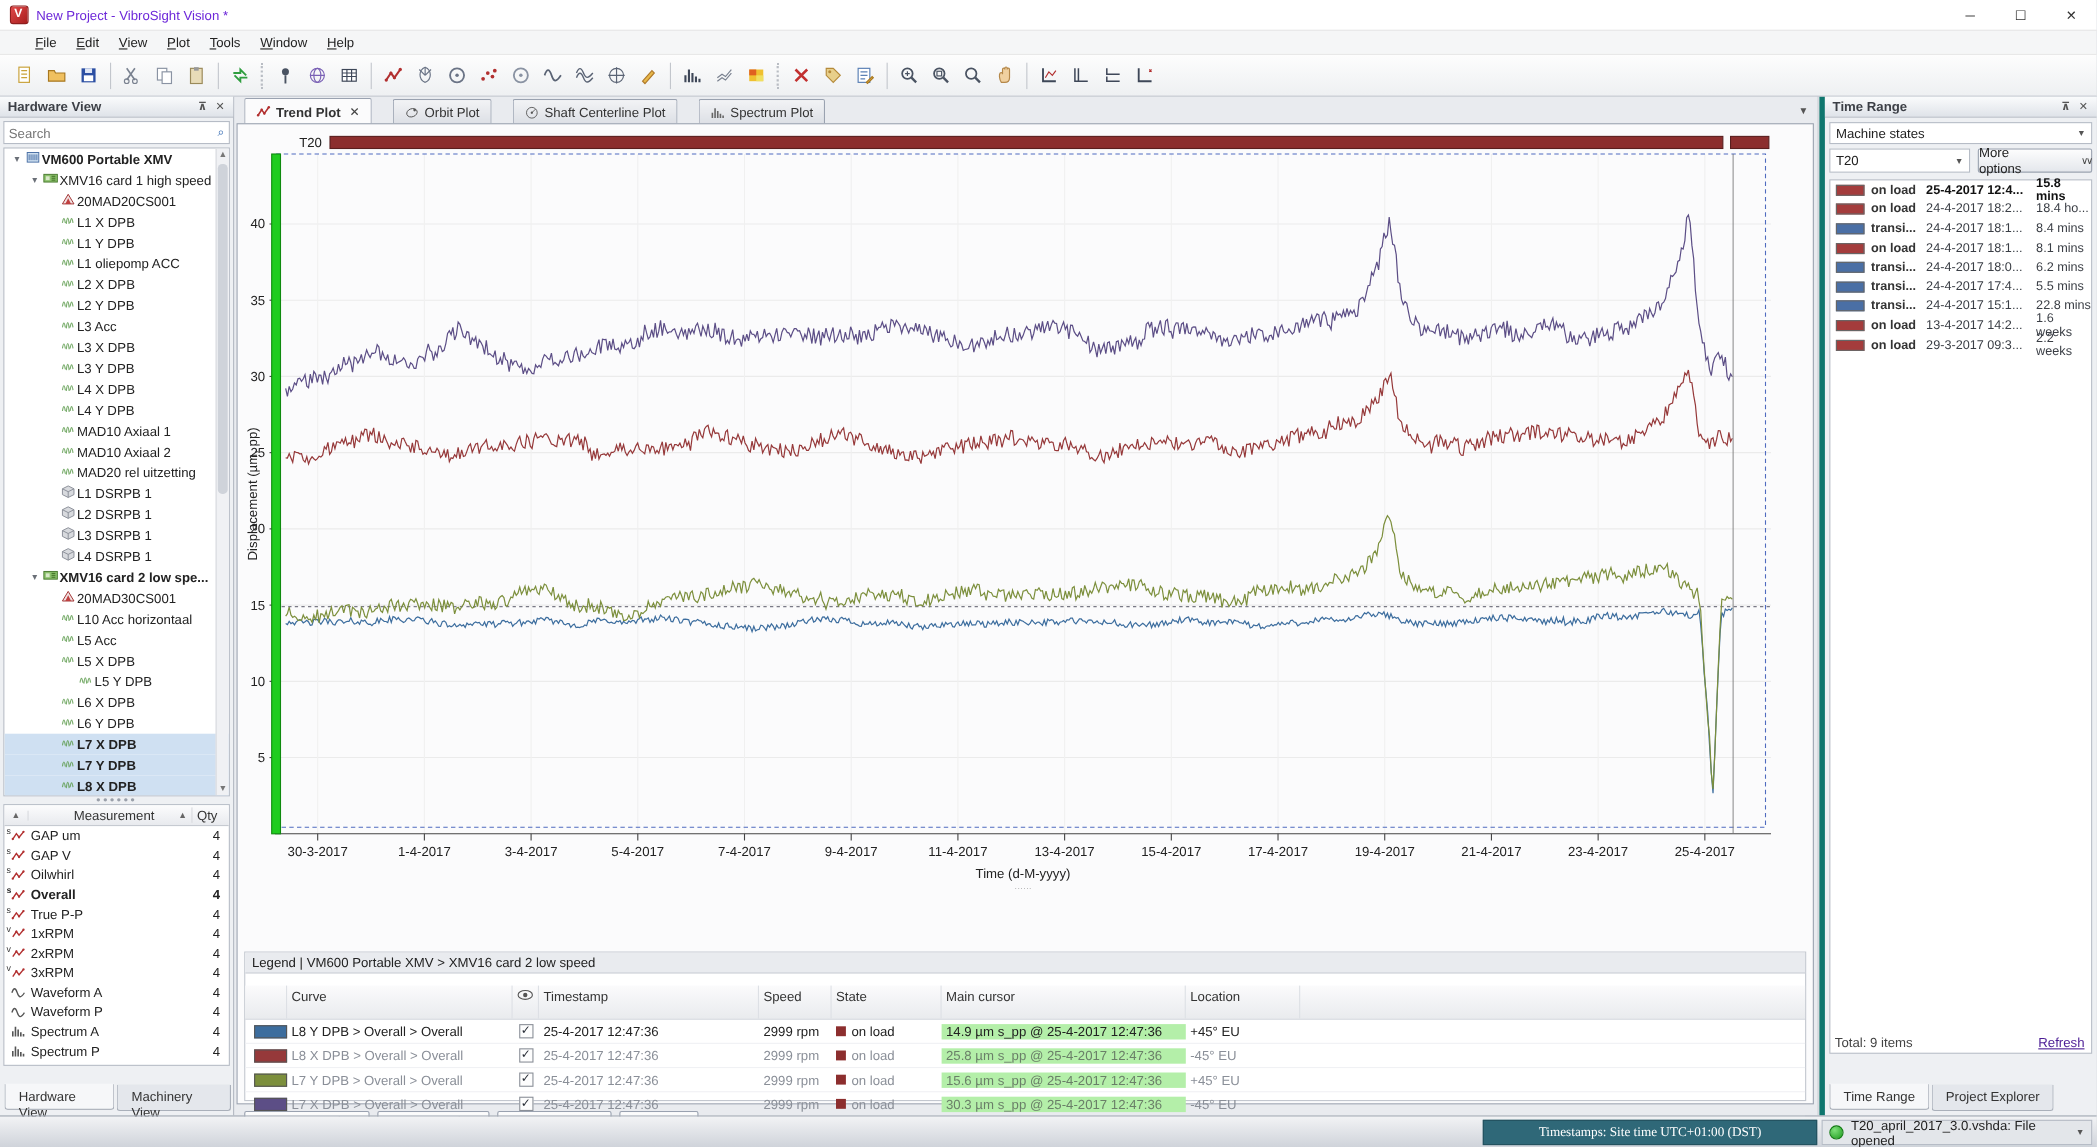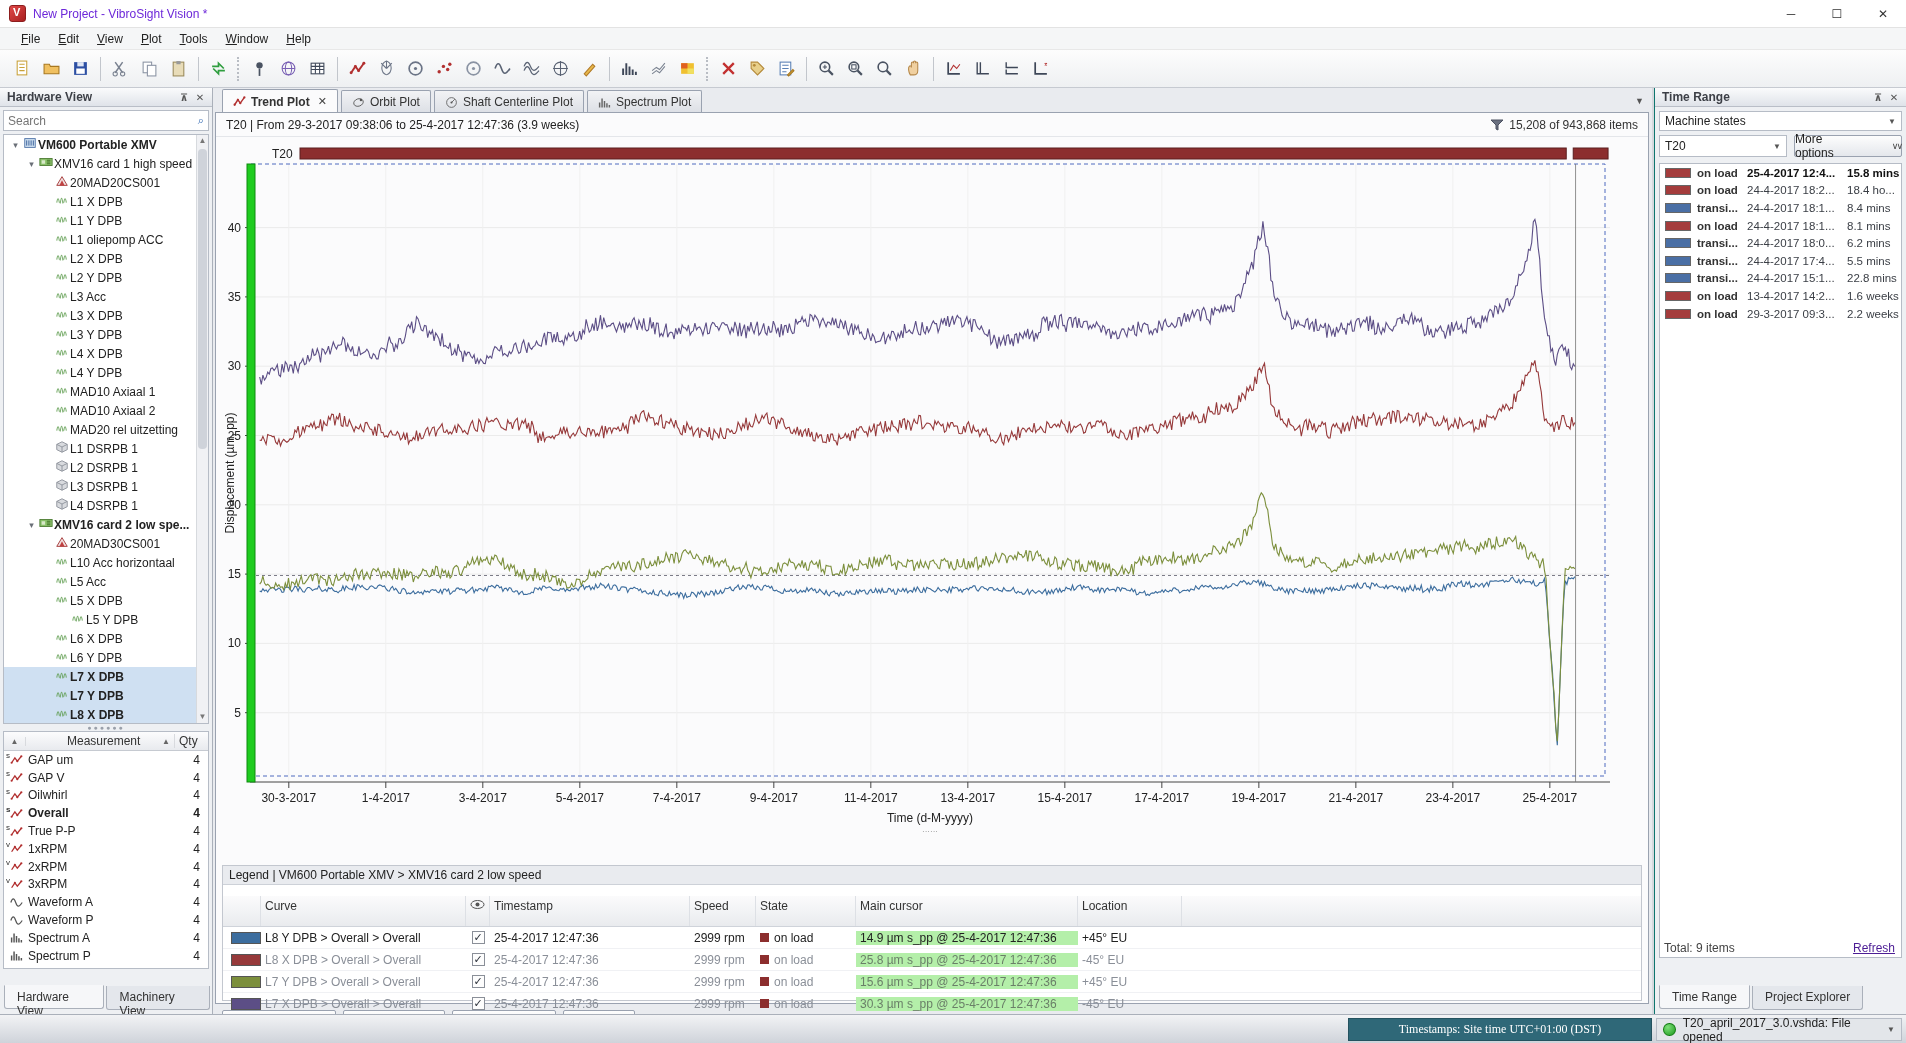--- a/index.html
+++ b/index.html
@@ -8,21 +8,21 @@
     background:#d6d9de; }
   .abs { position:absolute; }
   
   #titlebar { left:0; top:0; width:1906px; height:28px; background:#ffffff; border-bottom:1px solid #e3e3e3; display:flex; align-items:center; }
   #app-icon { width:17px; height:17px; margin:0 7px 0 9px; border-radius:3px;
     background:linear-gradient(135deg,#e04848,#a81f1f); border:1px solid #8d1d1d; position:relative; }
   #app-icon span { position:absolute; left:3px; top:0px; color:#fff; font-size:11px; font-weight:bold; }
   #title-text { font-size:12px; color:#6d28d9; }
   #win-btns { margin-left:auto; display:flex; height:28px; }
   .winbtn { width:46px; height:28px; display:flex; align-items:center; justify-content:center; color:#333; font-size:12px; }
-  #menubar { left:0; top:28px; width:1906px; height:22px; background:#f5f6f7; display:flex; align-items:center; padding-left:12px; border-bottom:1px solid #e8e8e8; }
+  #menubar { left:0; top:28px; width:1906px; height:22px; background:#f5f6f7; display:flex; align-items:center; padding-left:23px; border-bottom:1px solid #e8e8e8; }
   .menu-item { padding:2px 9px; color:#222; }
   .menu-item u { text-decoration:underline; }
   #toolbar { left:0; top:50px; width:1906px; height:38px; background:linear-gradient(#fdfdfd,#eef0f2); border-bottom:1px solid #c6cad1; display:flex; align-items:center; padding-left:8px; }
   .tbtn { width:27px; height:27px; margin:0 1px; display:flex; align-items:center; justify-content:center; border-radius:3px; }
   .tsep { width:1px; height:24px; background:#c2c6cc; margin:0 5px; }
   .tsep2 { width:4px; height:24px; margin:0 4px; border-left:2px dotted #b9bdc4; }
   
   .panel-hdr { height:19px; background:linear-gradient(#fafbfc,#dfe3e9); border-bottom:1px solid #b9bec7; display:flex; align-items:center; padding:0 4px 0 7px; font-weight:bold; color:#3c3f46; }
   .panel-hdr .sp { margin-left:auto; }
   .mini-ic { width:16px; height:14px; display:inline-flex; align-items:center; justify-content:center; color:#555; font-size:10px; }
@@ -48,21 +48,21 @@
   .mrow { height:17.8px; display:flex; align-items:center; }
   .mrow .mic { width:24px; display:flex; justify-content:center; align-items:center; position:relative; }
   .mrow .mlbl { flex:1; }
   .mrow .mqty { width:30px; text-align:right; padding-right:8px; }
   .mrow.bold { font-weight:bold; }
   .bottom-tabs { position:absolute; bottom:2px; left:0; width:100%; height:26px; display:flex; padding-left:4px; }
   .btab { padding:4px 12px 0 12px; height:24px; color:#333; background:#e4e7ec; border:1px solid #aab0ba; border-top:0; border-radius:0 0 3px 3px; margin-right:2px; }
   .btab.active { background:#f6f7f9; font-weight:normal; border-top:1px solid #f6f7f9; margin-top:-1px; }
   
   #main { left:213px; top:88px; width:1439px; height:926px; background:#e9ebef; }
-  #plot-tabs { position:absolute; left:9px; top:1px; height:24px; display:flex; align-items:flex-end; }
+  #plot-tabs { position:absolute; left:9px; top:1px; height:24px; display:flex; align-items:flex-end;gap:16px; }
   .ptab { height:23px; display:flex; align-items:center; padding:0 10px; border:1px solid #9aa2b0; border-bottom:0; background:linear-gradient(#f2f3f5,#dcdfe5); margin-right:3px; border-radius:2px 2px 0 0; color:#333; }
   .ptab.active { background:#fbfbfc; height:24px; font-weight:bold; }
   .ptab .ic { margin-right:5px; display:flex; }
   .ptab .closex { margin-left:8px; color:#444; font-size:11px; }
   #tab-overflow { position:absolute; right:8px; top:8px; color:#555; font-size:9px; }
   #plot-panel { position:absolute; left:2px; top:24px; width:1434px; height:892px; background:#fbfbfc; border:1px solid #9aa2b0; }
   #plot-header { height:24px; display:flex; align-items:center; padding:0 10px; color:#222; border-bottom:1px solid #e4e6ea; }
   #items-count { margin-left:auto; display:flex; align-items:center; color:#333; }
   #chart-wrap { position:relative; height:700px; }
   #legend-area { position:absolute; left:6px; top:752px; width:1420px; height:136px; border:1px solid #c3c7cf; background:#fff; }
@@ -77,21 +77,21 @@
   .lrow .cb { width:13px; height:13px; border:1px solid #8a8f98; background:#fdfdfd; color:#2a2f38; font-size:11px; line-height:11px; text-align:center; }
   .lrow.dim { color:#8a8f98; }
   .lrow .cursor-cell { background:#b4efa9; }
   .lrow.dim .cursor-cell { color:#6a7f68; }
   .statebox { display:inline-block; width:9px; height:9px; background:#8c2e2e; margin-right:5px; }
   #plot-btns { position:absolute; left:6px; top:895px; height:30px; display:flex; align-items:center; }
   .pbtn { height:26px; border:1px solid #9aa2b0; background:linear-gradient(#fdfdfd,#e8eaee); border-radius:2px; display:flex; align-items:center; padding:0 12px; margin-right:7px; color:#222; }
   .pbtn.bold { font-weight:bold; }
   .pbtn .da { margin-left:9px; font-size:8px; color:#555; border-left:1px solid #c2c6cc; padding-left:6px; height:16px; line-height:16px; }
   
-  #right { left:1654px; top:88px; width:252px; height:926px; background:#eef0f3; border-left:1px solid #0f766e; }
+  #right { left:1654px; top:88px; width:252px; height:926px; background:#eef0f3; border-left:5px solid #0f766e; }
   .rselect { margin:4px 4px 0 4px; height:20px; background:#fff; border:1px solid #b6bcc6; display:flex; align-items:center; padding:0 5px; color:#222; }
   .rselect .da { margin-left:auto; font-size:8px; color:#555; }
   #rrow { margin:4px 4px 0 4px; display:flex; }
   #t20-select { width:128px; height:22px; background:#fff; border:1px solid #b6bcc6; display:flex; align-items:center; padding:0 5px; }
   #t20-select .da { margin-left:auto; font-size:8px; color:#555; }
   #more-opts { margin-left:7px; flex:1; height:22px; border:1px solid #9aa2b0; background:linear-gradient(#fdfdfd,#e4e7ec); border-radius:2px; display:flex; align-items:center; justify-content:center;gap:24px; }
   #more-opts .dv { margin-left:8px; font-size:9px; color:#444; letter-spacing:-2px; }
   #states-list { margin:6px 4px 0 4px; height:795px; background:#fff; border:1px solid #b6bcc6; position:relative; }
   .srow { height:17.6px; display:flex; align-items:center; font-size:11.5px; color:#3a3e45; }
   .srow .bar { width:26px; height:10px; margin:0 6px 0 5px; border:1px solid #666; }
@@ -787,29 +787,20 @@
         <span class="ic">
           <svg width="13" height="13" viewBox="0 0 16 16">
             <path d="M2 14 V8 M5 14 V3 M8 14 V6 M11 14 V9 M14 14 V11" stroke="#666" stroke-width="1.8"></path>
           </svg>
         </span>
         <span>Spectrum Plot</span>
       </div>
     </div>
   <div id="tab-overflow">▼</div>
   <div id="plot-panel">
-    <div id="plot-header">
-      <span>T20 | From 29-3-2017 09:38:06 to 25-4-2017 12:47:36 (3.9 weeks)</span>
-      <span id="items-count">
-        <svg width="14" height="12" style="margin-right:5px">
-            <path d="M1 1 L13 1 L8 6 L8 11 L6 10 L6 6 Z" fill="#6a7080" stroke="#4a5060"></path>
-          </svg>
-        <span>15,208 of 943,868 items</span>
-      </span>
-    </div>
     <div id="chart-wrap">
         <svg width="1426" height="700" style="position:absolute;left:6px;top:0">
           <text x="50" y="21" font-size="12" fill="#222">T20</text>
           <rect x="78" y="11" width="1266.2282453637663" height="11" fill="#8c2e2e" stroke="#5a1f1f"></rect>
           <rect x="1351.2282453637663" y="11" width="34.83166904422228" height="11" fill="#8c2e2e" stroke="#5a1f1f"></rect>
           <line x1="28" y1="575.7" x2="1388" y2="575.7" stroke="#ebebeb"></line>
           <line x1="28" y1="506.4" x2="1388" y2="506.4" stroke="#ebebeb"></line>
           <line x1="28" y1="437.1" x2="1388" y2="437.1" stroke="#ebebeb"></line>
           <line x1="28" y1="367.8" x2="1388" y2="367.8" stroke="#ebebeb"></line>
           <line x1="28" y1="298.5" x2="1388" y2="298.5" stroke="#ebebeb"></line>

